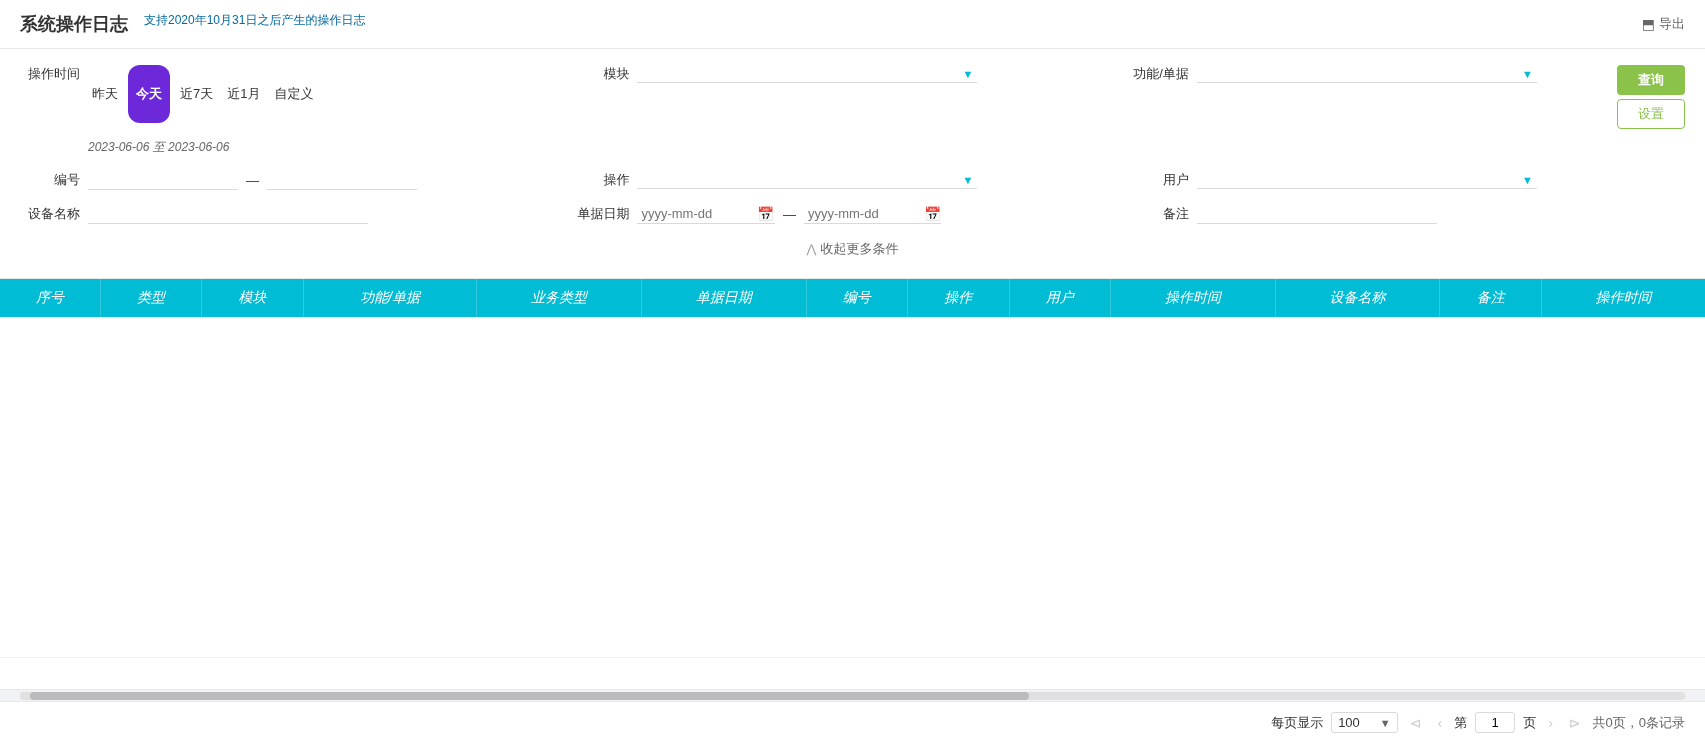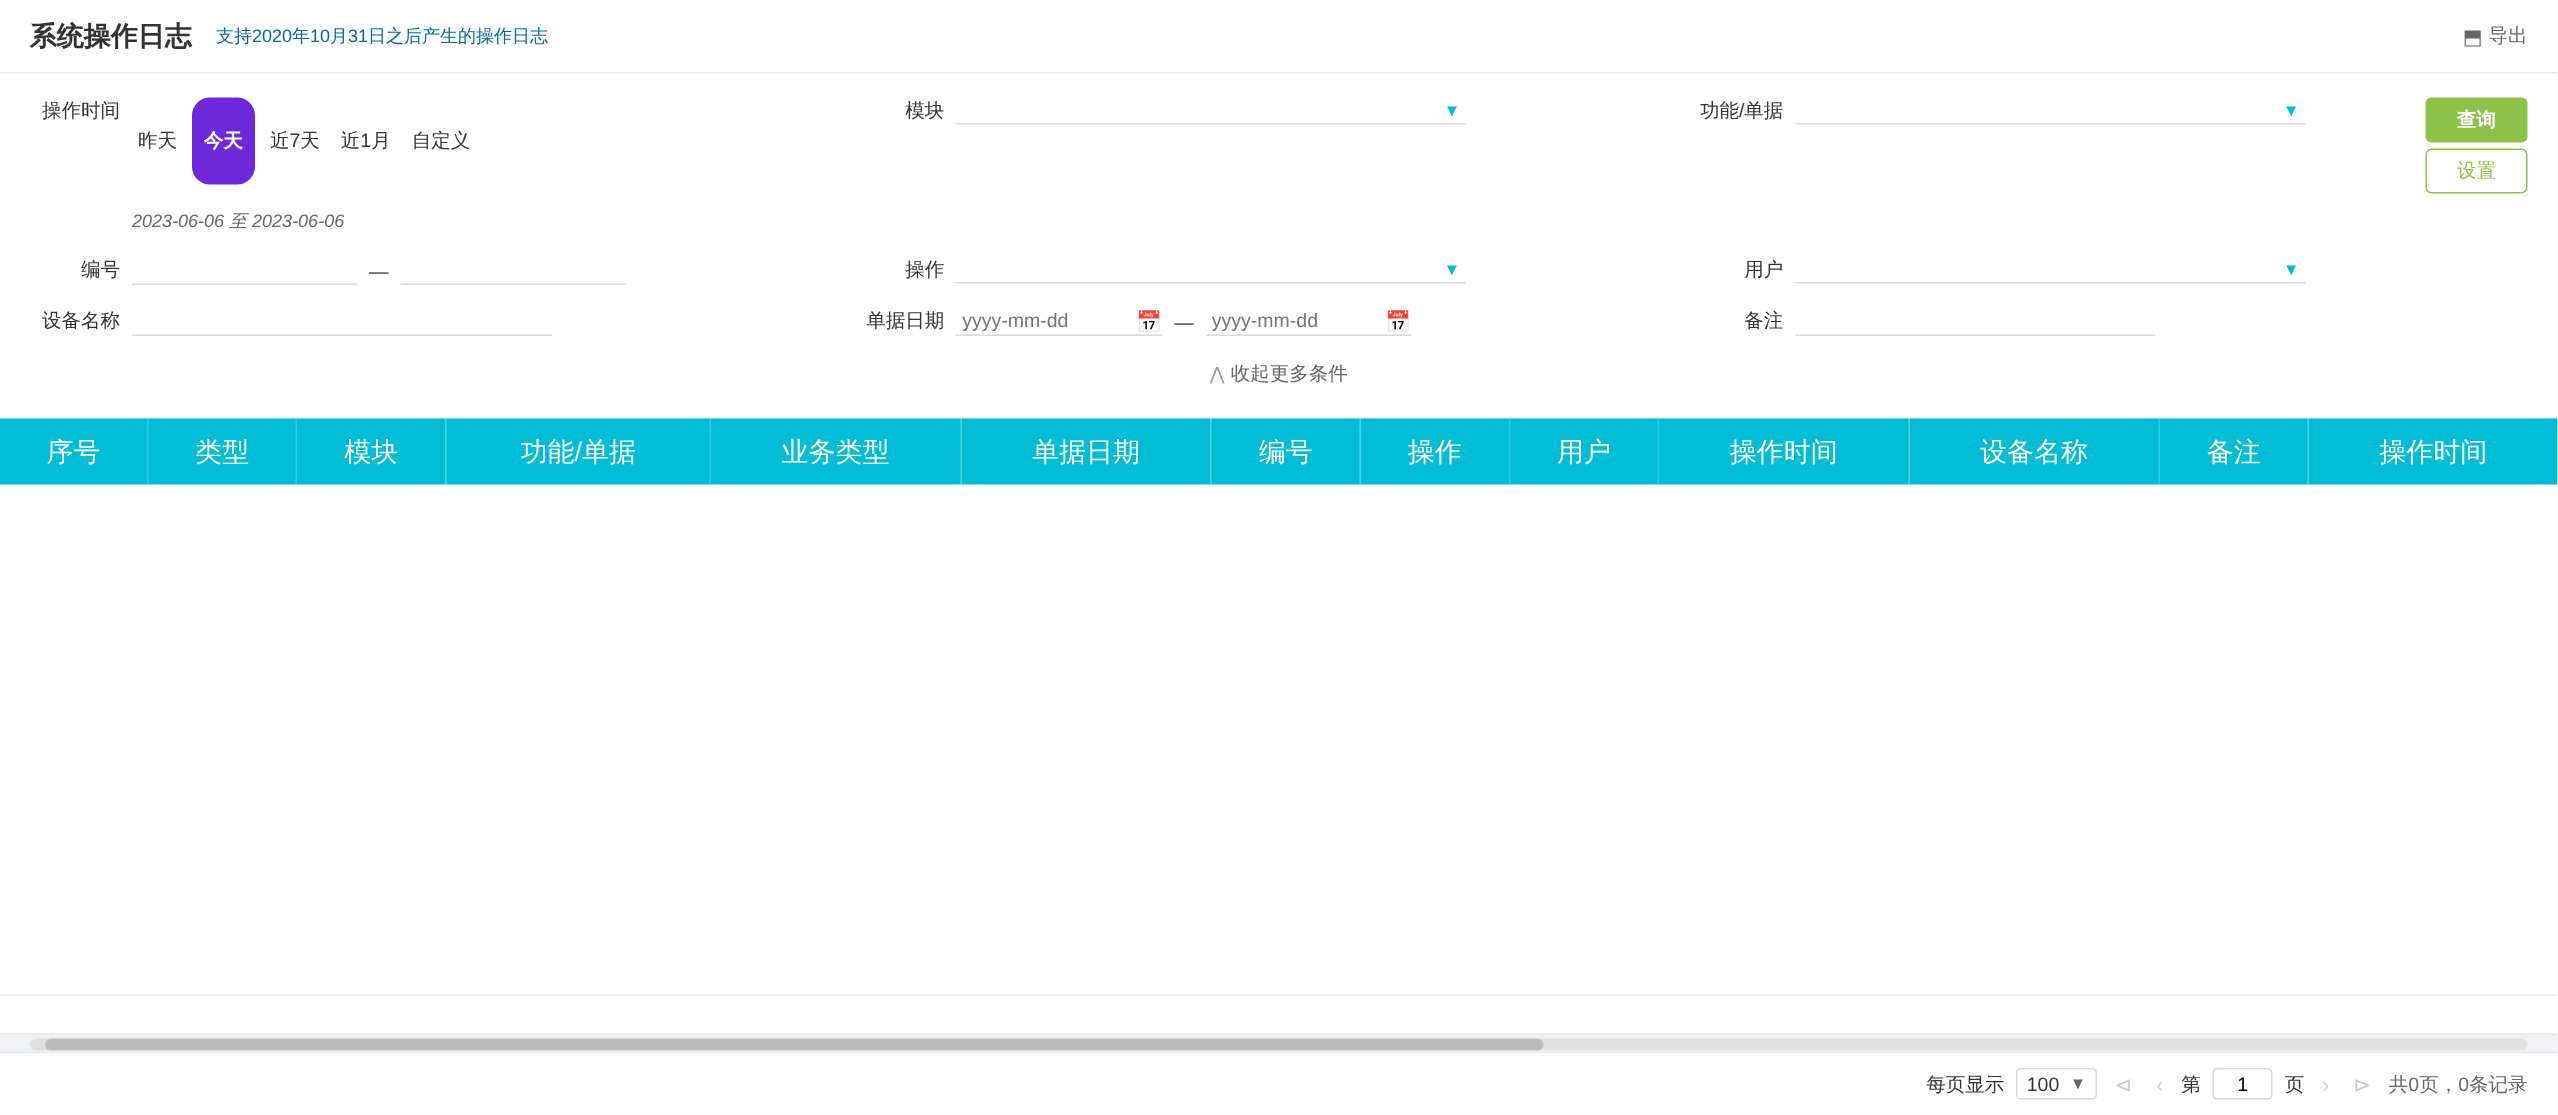--- a/index.html
+++ b/index.html
@@ -1,21 +1,21 @@
 <!DOCTYPE html>
 <html><head>
   <meta charset="utf-8">
   <style>
     * { box-sizing: border-box; margin: 0; padding: 0; }
     body { font-family: 'Microsoft YaHei', Arial, sans-serif; font-size: 13px; background: #f0f2f5; color: #333; }
 
     .page-wrapper { width: 1705px; min-height: 743px; background: #f0f2f5; display: flex; flex-direction: column; }
 
     
-    .page-header { background: #fff; padding: 12px 20px; display: flex; align-items: center; border-bottom: 1px solid #e8e8e8; }
+    .page-header { background: #fff; padding: 12px 20px; display: flex; border-bottom: 1px solid #e8e8e8; }
     .page-title { font-size: 18px; font-weight: bold; color: #333; margin-right: 16px; }
     .page-subtitle { font-size: 12px; color: #0369a1; }
     .export-btn { margin-left: auto; display: flex; align-items: center; gap: 4px; color: #666; font-size: 13px; cursor: pointer; border: none; background: none; }
     .export-icon { font-size: 14px; }
 
     
     .filter-area { background: #fff; padding: 16px 20px; border-bottom: 1px solid #e8e8e8; }
 
     .filter-label { color: #333; font-size: 13px; min-width: 60px; text-align: right; margin-right: 8px; flex-shrink: 0; }
 
@@ -41,34 +41,34 @@
 
     
     .action-btns { display: flex; flex-direction: column; gap: 4px; margin-left: auto; }
     .query-btn { background: #8bc34a; color: #fff; border: none; border-radius: 4px; padding: 6px 20px; font-size: 13px; cursor: pointer; font-weight: bold; }
     .settings-btn { background: #fff; color: #8bc34a; border: 1px solid #8bc34a; border-radius: 4px; padding: 5px 20px; font-size: 13px; cursor: pointer; }
 
     
     .table-area { flex: 1; background: #fff; margin-top: 0; }
     .data-table { width: 100%; border-collapse: collapse; }
     .data-table thead tr { background: #00bcd4; }
-    .data-table thead th { color: #fff; font-size: 18px; font-weight: normal; padding: 10px 8px; text-align: center; border-right: 1px solid rgba(255,255,255,0.2); white-space: nowrap; }
+    .data-table thead th { color: #fff; font-size: 14px; font-weight: normal; padding: 10px 8px; text-align: center; border-right: 1px solid rgba(255,255,255,0.2); white-space: nowrap; font-style: italic; }
     .data-table thead th:last-child { border-right: none; }
     .data-table tbody tr:nth-child(even) { background: #f8f8f8; }
     .data-table tbody td { padding: 8px; text-align: center; border-bottom: 1px solid #f0f0f0; font-size: 13px; }
 
     
     .scrollbar-area { height: 12px; background: #f0f2f5; border-top: 1px solid #e8e8e8; padding: 2px 0; overflow-x: auto; }
     .scrollbar-track { height: 8px; background: #e0e0e0; border-radius: 4px; margin: 0 20px; }
     .scrollbar-thumb { height: 8px; background: #bbb; border-radius: 4px; width: 60%; margin-left: 10px; }
 
     
     .pagination-bar { background: #fff; padding: 10px 20px; display: flex; align-items: center; justify-content: flex-end; border-top: 1px solid #e8e8e8; gap: 8px; }
     .page-size-label { font-size: 13px; color: #333; }
-    .page-size-select { border: 1px solid #d9d9d9; border-radius: 3px; padding: 2px 6px; font-size: 13px; display: flex; align-items: center; gap: 7px; cursor: pointer; }
+    .page-size-select { border: 1px solid #d9d9d9; border-radius: 3px; padding: 2px 6px; font-size: 13px; display: flex; align-items: center; gap: 20px; cursor: pointer; }
     .page-nav-btn { border: none; background: none; color: #999; font-size: 14px; cursor: pointer; padding: 2px 4px; }
     .page-nav-btn:disabled { color: #ccc; cursor: default; }
     .page-num-label { font-size: 13px; color: #333; }
     .page-num-input { border: 1px solid #d9d9d9; border-radius: 3px; width: 40px; text-align: center; padding: 2px 4px; font-size: 13px; }
     .page-unit { font-size: 13px; color: #333; }
     .total-info { font-size: 13px; color: #666; }
 
     .input-underline { border: none; border-bottom: 1px solid #d9d9d9; outline: none; font-size: 13px; padding: 2px 4px; background: transparent; min-width: 150px; }
 
     .select-box { display: flex; align-items: center; border-bottom: 1px solid #d9d9d9; min-width: 220px; padding: 2px 4px; cursor: pointer; gap: 4px; }

